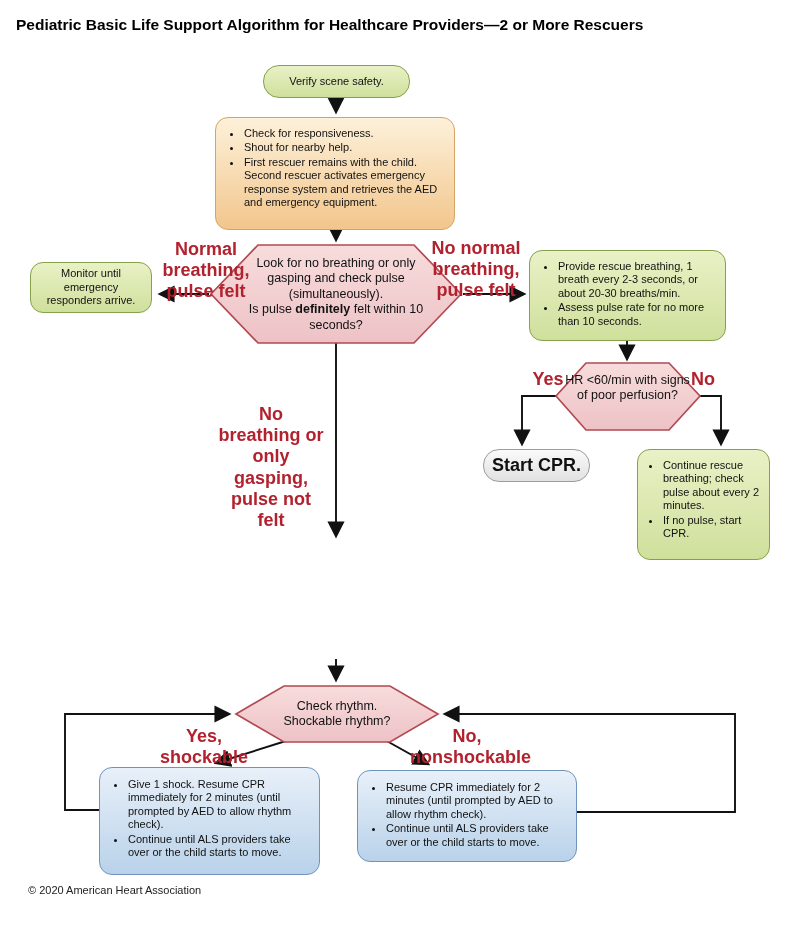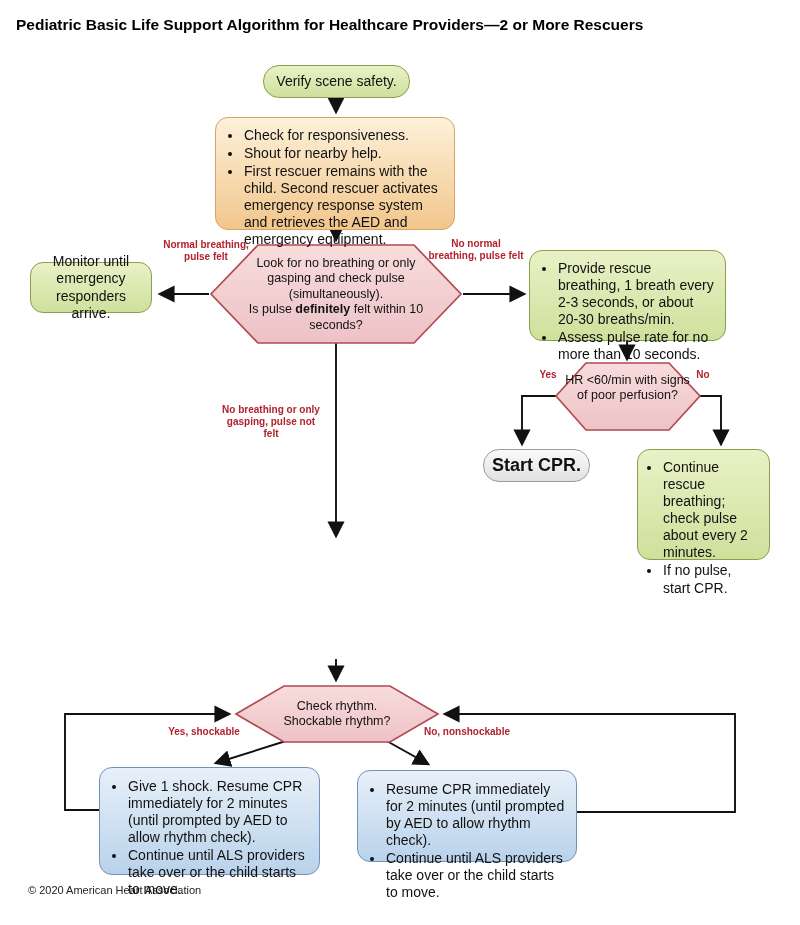--- a/index.html
+++ b/index.html
@@ -1,33 +1,33 @@
 <!DOCTYPE html>
 <html><head>
 <meta charset="utf-8">
 <style>
   html,body{margin:0;padding:0;background:#fff;}
   .canvas{position:relative;width:800px;height:925px;background:#ffffff;overflow:hidden;
           font-family:"Liberation Sans",sans-serif;color:#111;}
   .title{position:absolute;left:16px;top:16px;font-size:15.5px;font-weight:bold;color:#000000;}
   .footer{position:absolute;left:28px;top:884px;font-size:11px;color:#222;}
   svg.layer{position:absolute;left:0;top:0;z-index:1;}
-  .box{position:absolute;z-index:2;box-sizing:border-box;font-size:14px;line-height:1.22;}
+  .box{position:absolute;z-index:2;box-sizing:border-box;font-size:11px;line-height:1.22;}
   .rounded{border-radius:13px;}
   .pill{border-radius:16px;}
   .green{background:linear-gradient(180deg,#e9f1c6 0%,#cfe09c 100%);border:1.6px solid #85a14b;}
   .orange{background:linear-gradient(180deg,#fdf1da 0%,#f2c68c 100%);border:1.6px solid #d3a463;}
   .blue{background:linear-gradient(180deg,#e8f0f9 0%,#b9d2ea 100%);border:1.6px solid #7093be;}
   .gray{background:linear-gradient(180deg,#fafafa 0%,#e1e1e1 100%);border:1.6px solid #9c9c9c;}
   .centerTxt{display:flex;align-items:center;justify-content:center;text-align:center;}
   .box ul{margin:0;padding:0 0 0 15px;list-style:disc;}
   .box li{margin:0 0 1px 0;padding-left:1px;text-align:left;}
   .padList{padding:9px 10px 8px 12px;}
   .hexText{position:absolute;z-index:2;text-align:center;font-size:12.5px;line-height:1.23;color:#111;}
-  .lbl{position:absolute;z-index:2;text-align:center;font-size:10px;line-height:1.18;
+  .lbl{position:absolute;z-index:2;text-align:center;font-size:18px;line-height:1.18;
        font-weight:bold;color:#b2222e;}
   .cprTitle{font-weight:bold;text-align:center;margin:0 0 1px 0;}
   .smallCpr{font-size:18px;font-weight:bold;}
 </style>
 </head>
 <body>
 
 <div class="canvas">
 
   <div class="title">Pediatric Basic Life Support Algorithm for Healthcare Providers—2 or More Rescuers</div>

